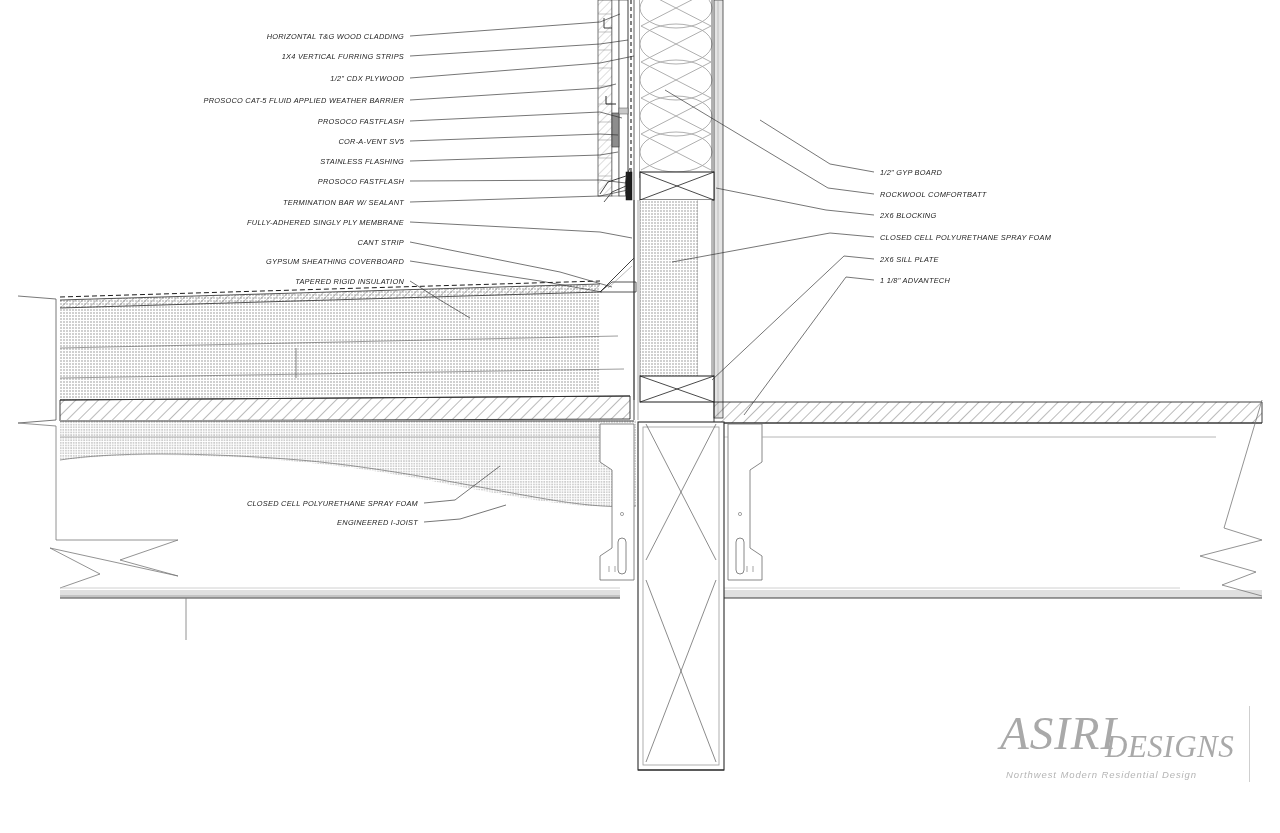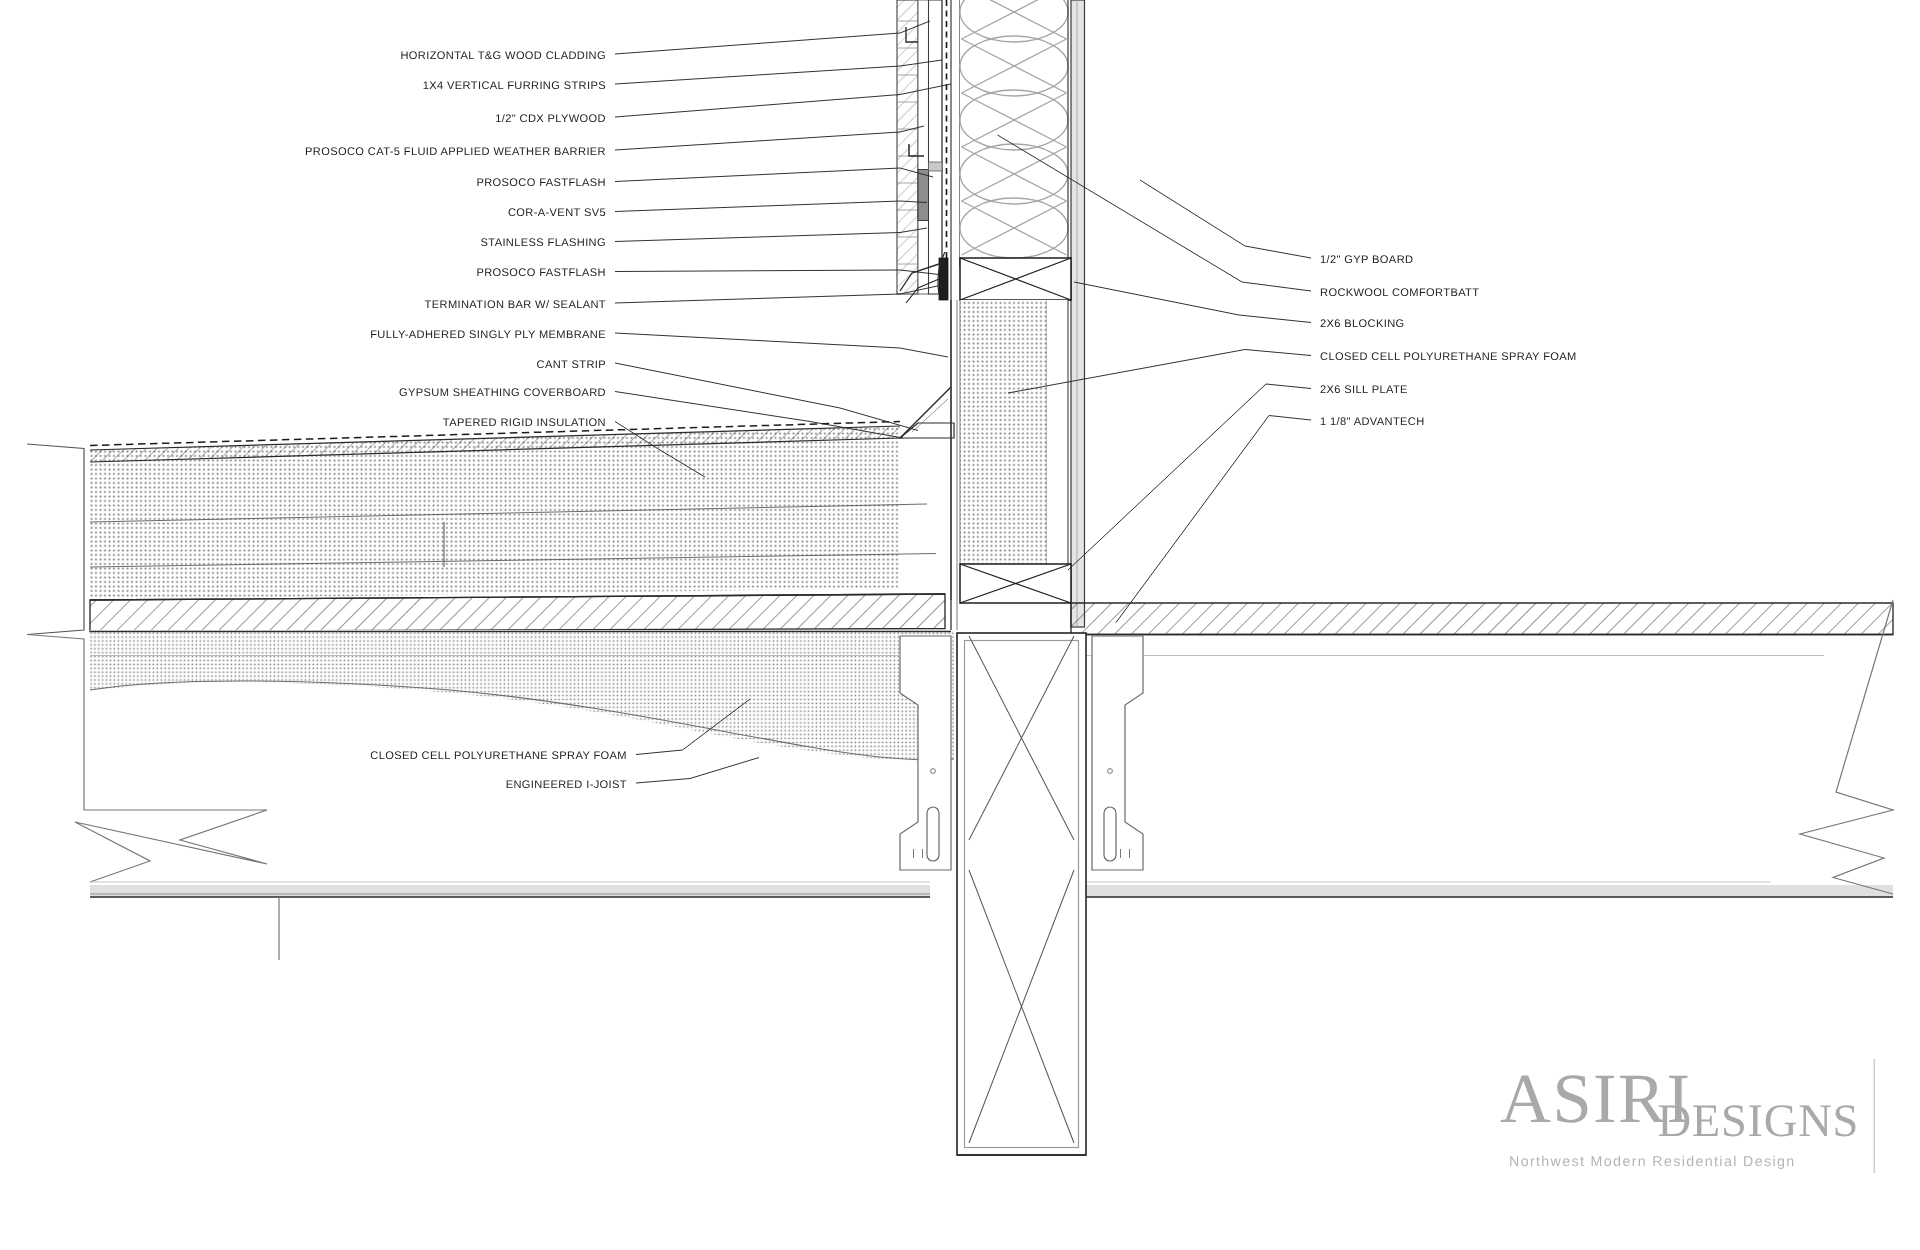--- a/index.html
+++ b/index.html
@@ -14,20 +14,21 @@
     overflow: hidden;
     font-family: "Liberation Sans", sans-serif;
     position: relative;
   }
   #sheet {
     position: absolute;
     inset: 0;
     width: 1280px;
     height: 713px;
     background: #ffffff;
+    font-style: italic;
   }
   svg#drawing {
     position: absolute;
     top: 0;
     left: 0;
     width: 1280px;
     height: 833px;
     display: block;
   }
   .lbl {

